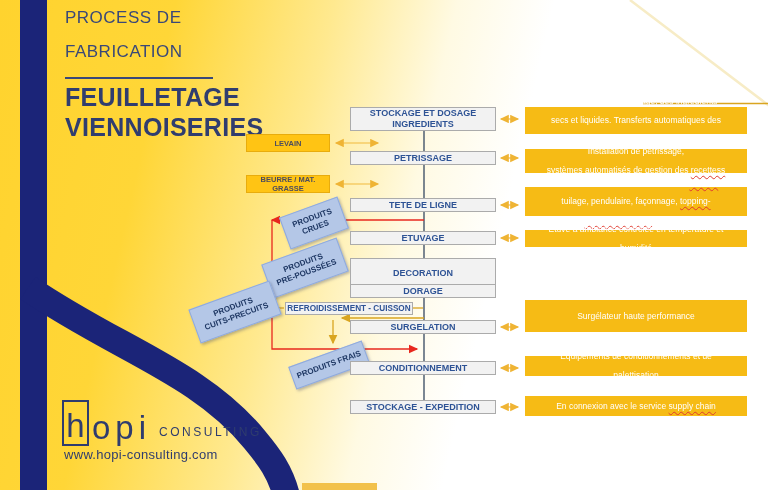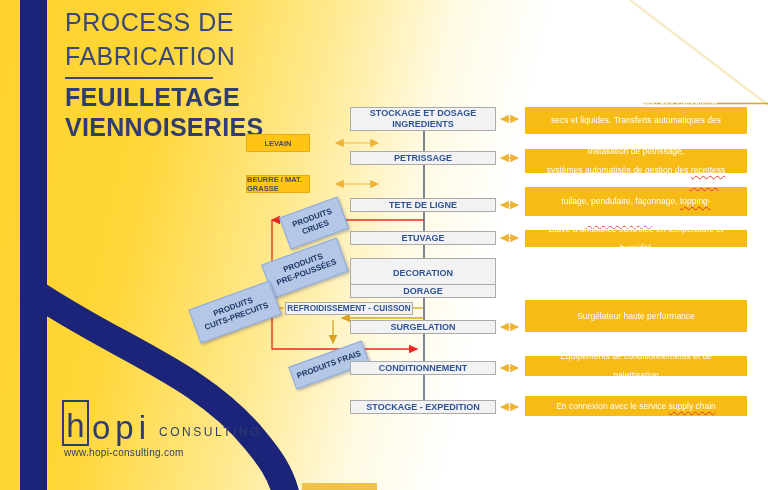--- a/index.html
+++ b/index.html
@@ -4,56 +4,56 @@
 <style>
   html,body{margin:0;padding:0;}
   #slide{
     position:relative;width:768px;height:490px;overflow:hidden;
     font-family:"Liberation Sans",sans-serif;
     background:linear-gradient(103deg,#FFD32E 0%,#FFD637 20%,#FFE98F 38%,#FFFAE3 52%,#FFFFFF 63%,#FFFFFF 100%);
   }
   .abs{position:absolute;}
   svg{position:absolute;left:0;top:0;}
   
-  .title-light{left:65px;font-size:25px;color:#3A4878;letter-spacing:0.5px;}
+  .title-light{left:65px;font-size:17px;color:#3A4878;letter-spacing:0.5px;}
   .title-bold{left:65px;font-size:25px;color:#303D6F;font-weight:bold;letter-spacing:0.3px;text-align:center;}
   .title-rule{left:65px;top:77px;width:148px;height:2px;background:#3A4878;}
   
   .step{
     position:absolute;left:350px;width:146px;background:#F2F2F2;border:1px solid #ABABAB;
     color:#2E5395;font-weight:bold;font-size:9px;line-height:11px;
     display:flex;flex-direction:column;align-items:center;justify-content:center;text-align:left;
     z-index:3;box-sizing:border-box;
   }
   
   .desc{
     position:absolute;left:525px;width:222px;background:#F6BB15;color:#FFFFFF;
     font-size:8.5px;line-height:19px;display:flex;align-items:center;justify-content:center;
     text-align:center;padding:2px 20px;box-sizing:border-box;z-index:3;
   }
   .misspell{text-decoration:underline wavy #E03A2F;text-decoration-thickness:1px;text-underline-offset:2px;}
   
   .input-box{
-    position:absolute;left:246px;width:64px;height:18px;background:#FFC414;border:1px solid #E8AC0D;
+    position:absolute;left:246px;width:84px;height:18px;background:#FFC414;border:1px solid #E8AC0D;
     color:#4D4D5E;font-weight:bold;font-size:7.5px;display:flex;align-items:center;justify-content:center;
-    text-align:left;z-index:3;box-sizing:border-box;
+    text-align:center;z-index:3;box-sizing:border-box;
   }
   
   .product{
     position:absolute;background:#B4C7E7;border:1px solid #8FAADC;color:#1F3864;font-weight:bold;
     font-size:8px;line-height:10px;display:flex;flex-direction:column;align-items:center;justify-content:center;
     text-align:center;transform:rotate(-20deg);z-index:2;box-shadow:1px 2px 3px rgba(60,70,110,0.35);
   }
   
   .logo-row{left:62px;top:400px;display:inline-flex;align-items:flex-end;color:#2F3C6E;z-index:4;}
   .logo-hbox{display:inline-flex;align-items:flex-end;justify-content:center;border:2px solid #2F3C6E;
     width:23px;height:42px;font-size:33px;line-height:36px;}
   .logo-opi{font-size:33px;line-height:36px;letter-spacing:5px;margin-left:3px;}
   .logo-consulting{font-size:12px;letter-spacing:2.5px;margin-left:8px;margin-bottom:7px;}
-  .website{left:64px;top:447px;font-size:10px;color:#2F3C6E;letter-spacing:0.3px;z-index:4;}
+  .website{left:64px;top:447px;font-size:13px;color:#2F3C6E;letter-spacing:0.3px;z-index:4;}
   .bottom-gold-strip{left:302px;top:483px;width:75px;height:7px;background:#F2C14A;z-index:1;}
 </style>
 </head>
 <body>
 
 <div id="slide">
 
   <svg width="768" height="490" style="z-index:0">
     <rect x="20" y="0" width="27" height="490" fill="#1B2478"></rect>
     <path d="M 28 288 C 115 348 200 372 255 440 C 270 458 280 472 286 494" fill="none" stroke="#1B2478" stroke-width="27"></path>

